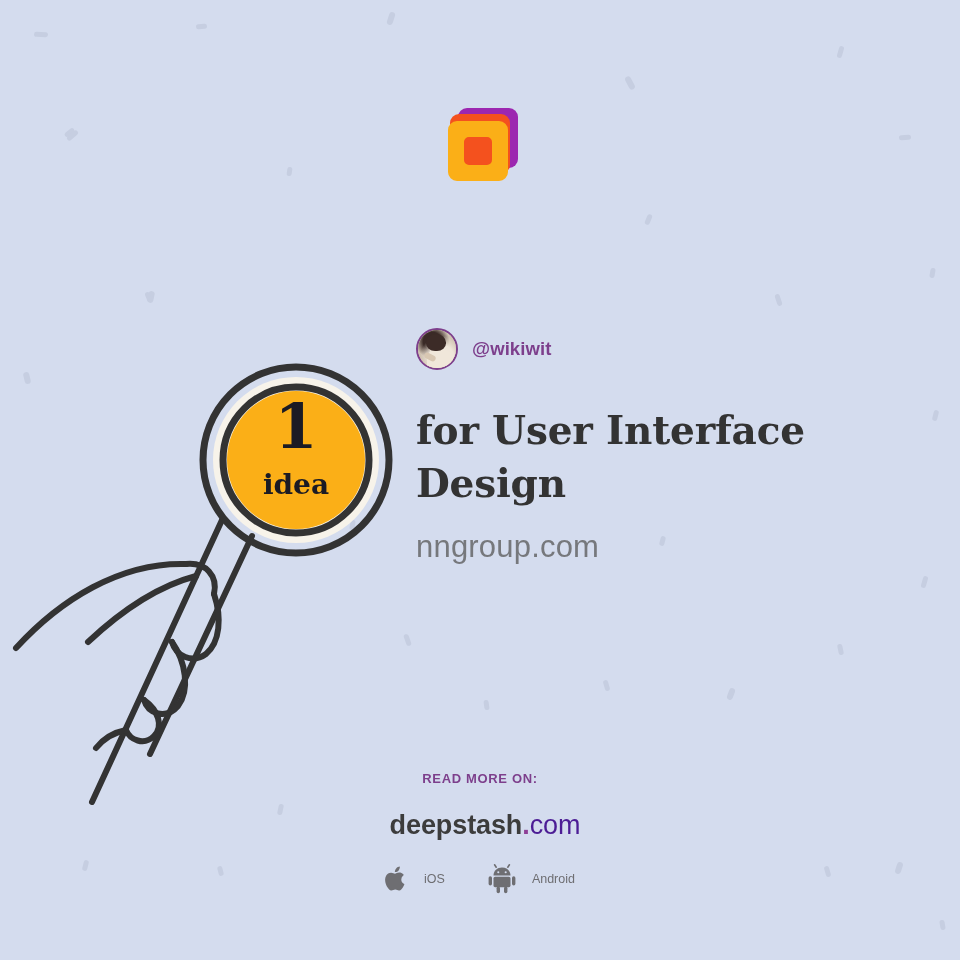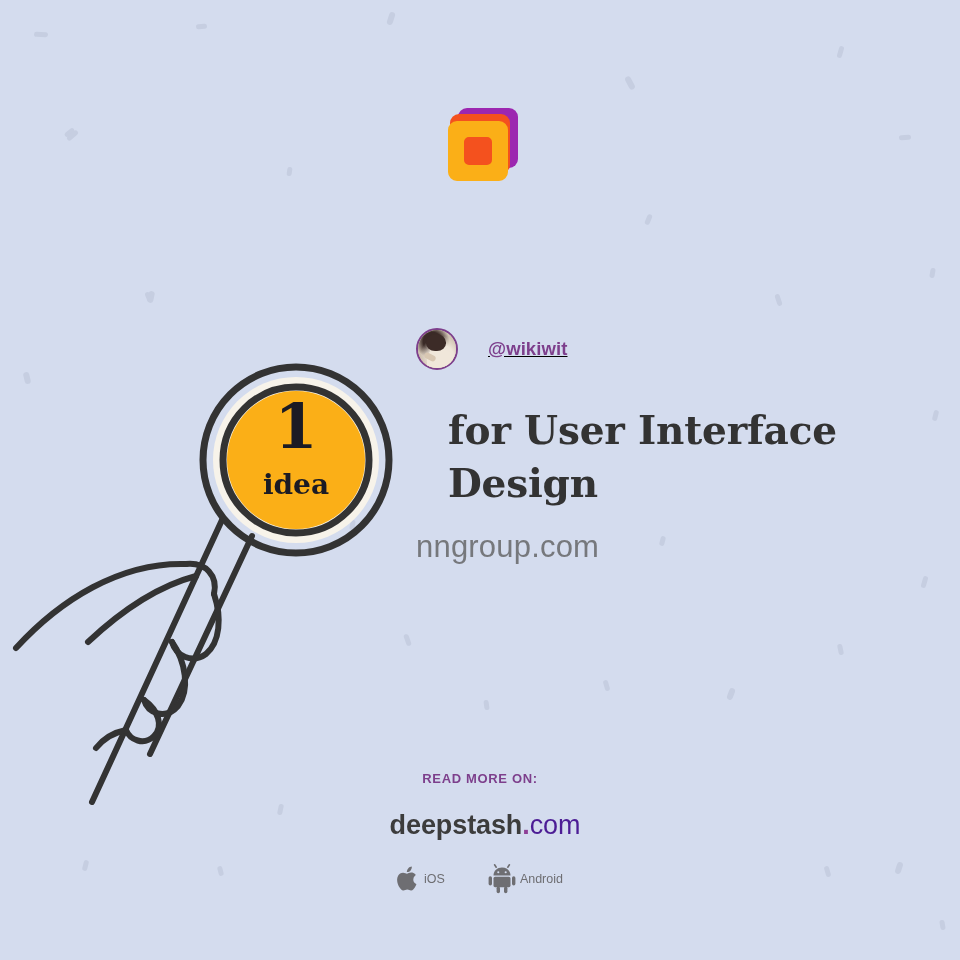--- a/index.html
+++ b/index.html
@@ -13,21 +13,21 @@
     position:absolute;left:0;top:0;width:960px;height:960px;
     background:#d4dcee;overflow:hidden;
   }
   .confetti-layer{position:absolute;left:0;top:0;width:960px;height:960px;pointer-events:none;}
   .dash{position:absolute;background:#c6cee1;border-radius:4px;}
 
   
   .logo-wrap{position:absolute;left:432px;top:100px;width:100px;height:100px;}
 
   
-  .author{position:absolute;left:416px;top:328px;display:flex;align-items:center;gap:30px;text-decoration:underline;}
+  .author{position:absolute;left:416px;top:328px;display:flex;align-items:center;gap:14px;}
   .avatar{
     width:42px;height:42px;border-radius:50%;
     border:2px solid #7d3f8c;box-sizing:border-box;overflow:hidden;
     background:#cfc2b4;position:relative;
   }
   .avatar .av-bg{position:absolute;inset:0;background:
       radial-gradient(circle at 62% 72%, #efe6da 0 34%, rgba(239,230,218,0) 60%),
       radial-gradient(circle at 38% 30%, #3a2a26 0 26%, rgba(58,42,38,0) 48%),
       linear-gradient(160deg,#d8ccbd 0%,#cdbfae 55%,#bfae9d 100%);}
   .avatar .av-hair{position:absolute;left:8px;top:4px;width:20px;height:17px;border-radius:50% 50% 45% 45%;background:#3c2b27;}
@@ -39,21 +39,21 @@
 
   
   .headline{
     position:absolute;left:416px;top:404px;width:500px;
     font-family:"DejaVu Serif", serif;
     font-weight:bold;
     font-size:39px;line-height:53px;
     color:#333333;
     letter-spacing:-0.2px;
   }
-  .headline .l2{display:block;margin-left:32px;}
+  .headline .l2{display:block;}
   .source{
     position:absolute;left:416px;top:529px;
     font-size:31px;color:#76787c;font-weight:normal;letter-spacing:.2px;
   }
 
   
   .magnifier{position:absolute;left:0px;top:350px;width:420px;height:480px;}
 
   
   .read-more{
@@ -65,21 +65,21 @@
     font-size:27px;color:#3c3c3c;letter-spacing:-0.1px;
   }
   .brand .b1{font-weight:bold;margin-left:10px;}
   .brand .bdot{color:#8e3f96;font-weight:bold;}
   .brand .b2{font-weight:normal;color:#4c1d95;}
 
   .stores{
     position:absolute;left:0;top:864px;width:960px;
     display:flex;justify-content:center;align-items:center;gap:42px;
   }
-  .store{display:flex;align-items:center;gap:3px;}
+  .store{display:flex;align-items:center;gap:15px;}
   .store-label{font-size:12.5px;color:#6e6e72;}
 </style>
 </head>
 <body>
 
 <div id="card">
 
   <div class="confetti-layer" id="confetti">
       <div class="dash" style="left: 34px; top: 32px; width: 14px; height: 5px; background: rgb(198, 206, 225); transform: rotate(2deg);"></div>
       <div class="dash" style="left: 64px; top: 130px; width: 11px; height: 5px; background: rgb(198, 206, 225); transform: rotate(-38deg);"></div>

